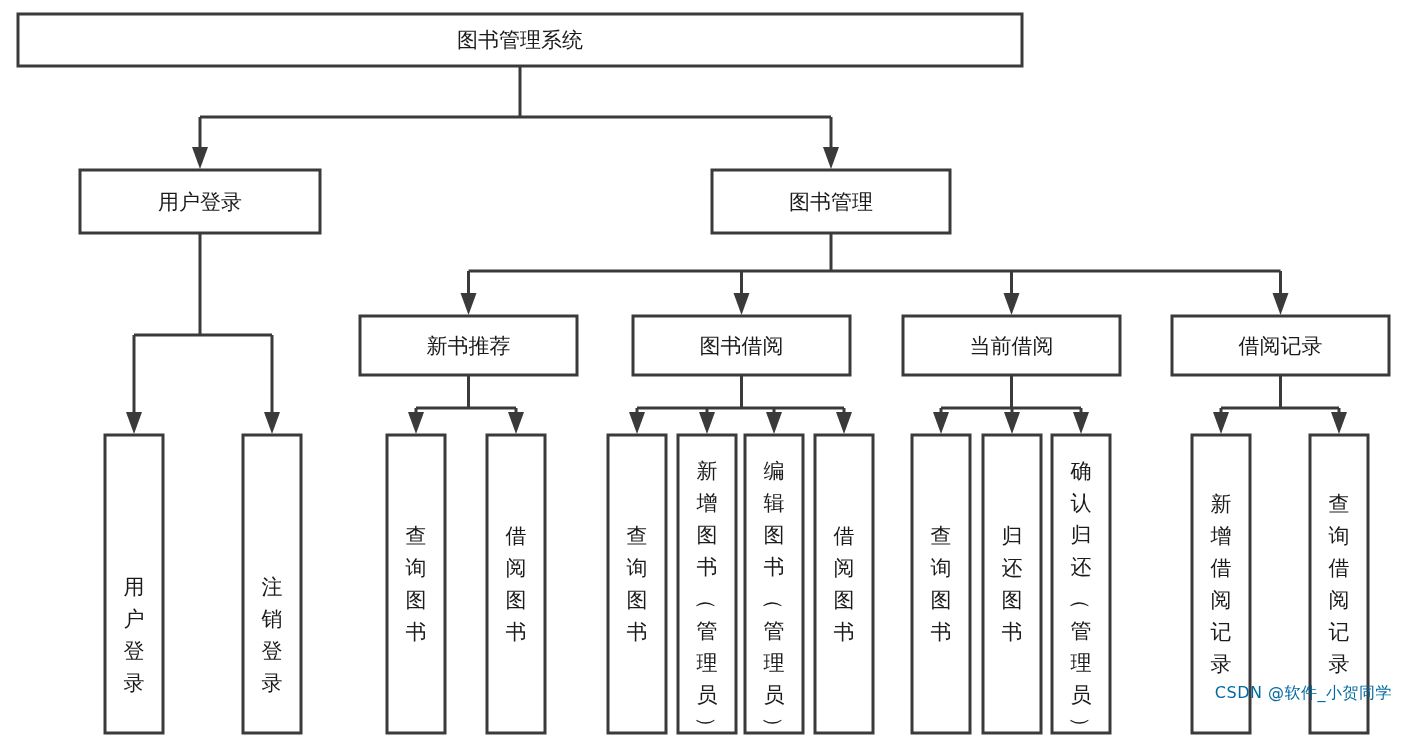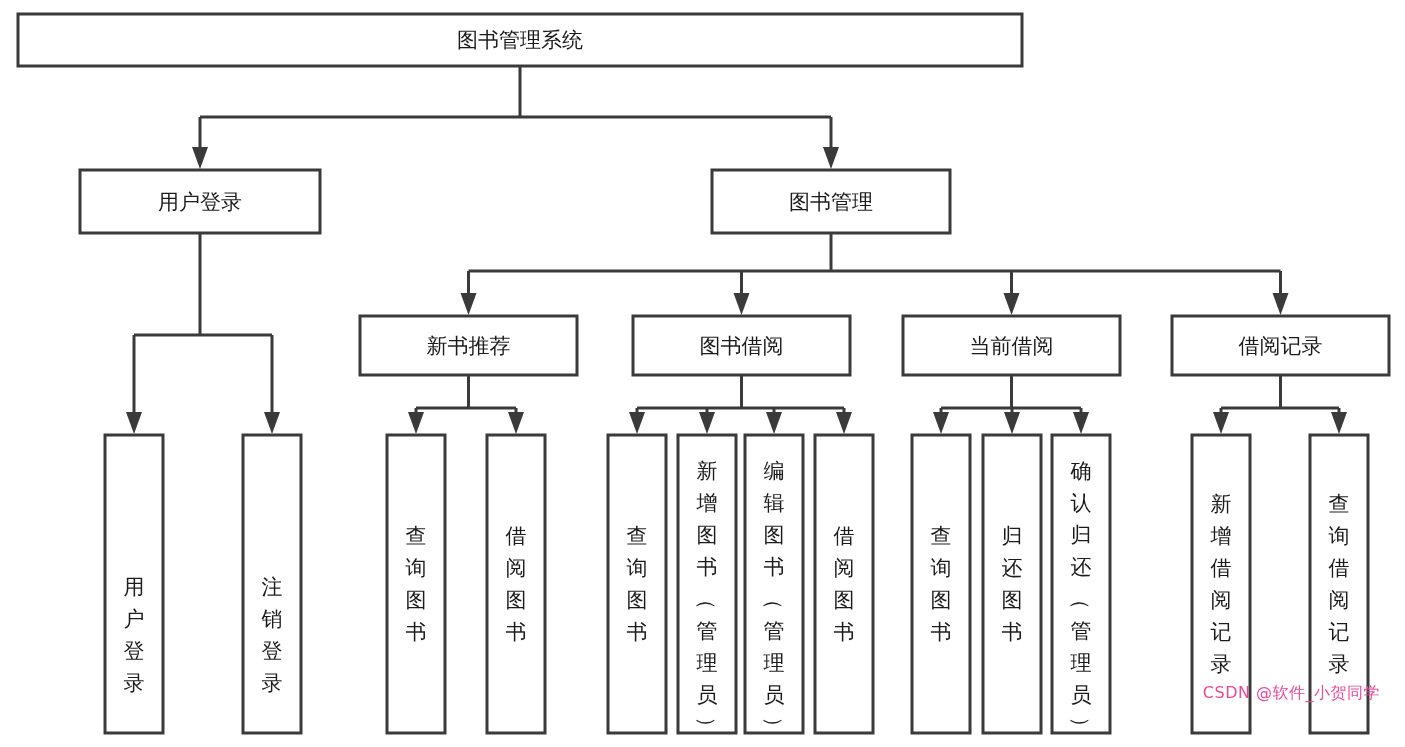--- a/index.html
+++ b/index.html
@@ -34,24 +34,24 @@
   }
   .label-h{font-size:21px;}
   .vert-char{
     font-family:"DejaVu Sans","Liberation Sans",sans-serif;
     font-size:21px;
     fill:#1b1b1b;
     text-anchor:middle;
   }
   .watermark{
     position:absolute;
-    right:25px;
+    right:13px;
     bottom:4px;
     font-size:16px;
-    color:#ec4899;
+    color:#0369a1;
     font-family:"DejaVu Sans","Liberation Sans",sans-serif;
     letter-spacing:0.5px;
     white-space:nowrap;
     user-select:none;
   }
 </style>
 </head>
 <body>
 
 <div id="diagram-root">

